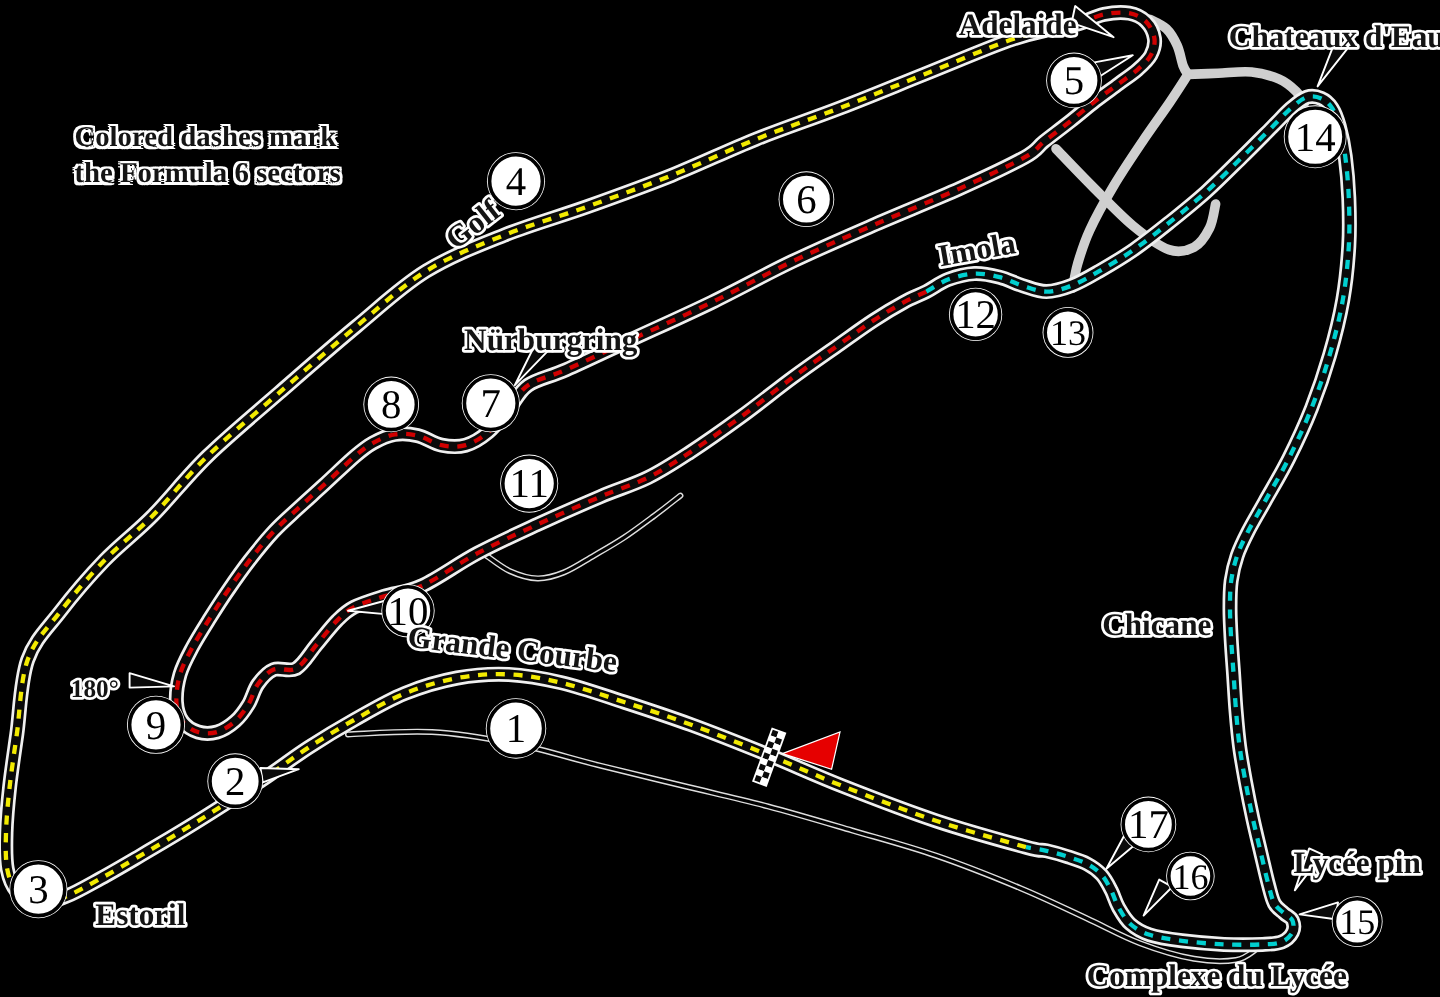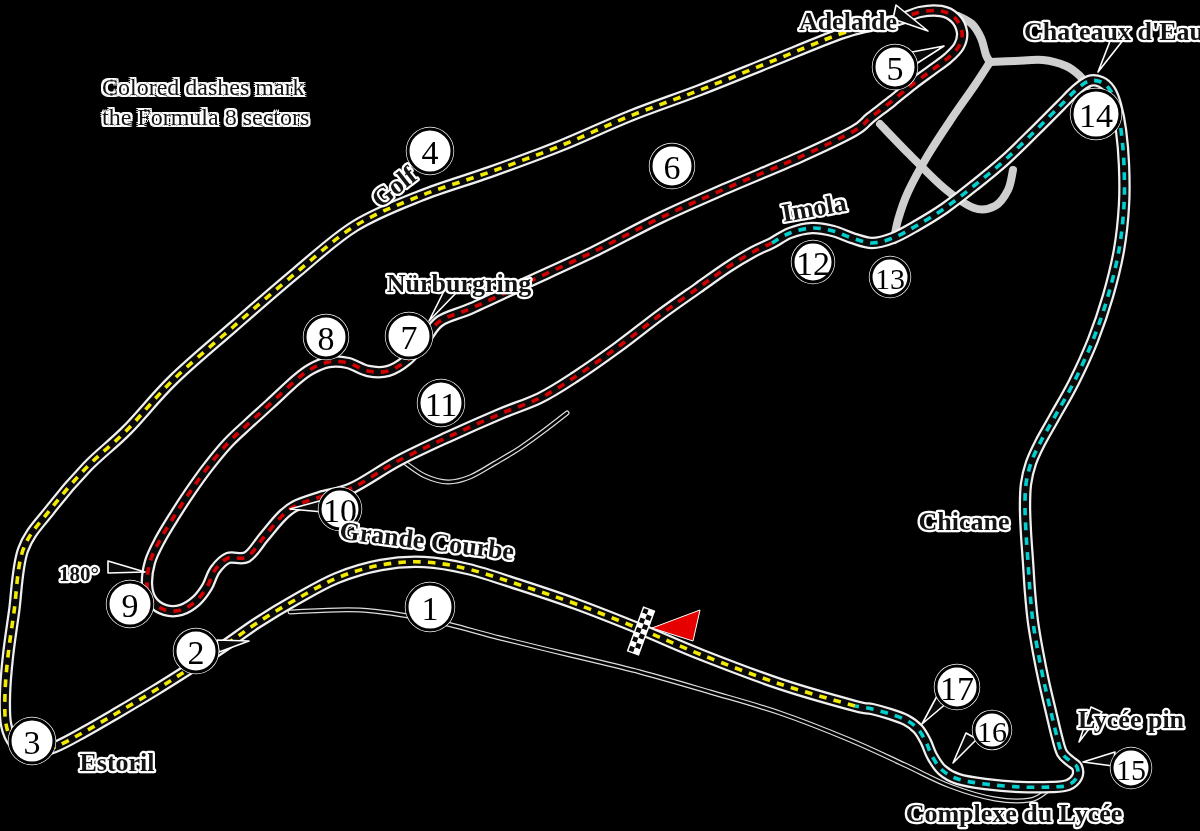--- a/index.html
+++ b/index.html
@@ -1,22 +1,22 @@
 <!DOCTYPE html>
 <html><head>
 <meta charset="utf-8">
 <style>
   html,body{margin:0;padding:0;background:#000;}
   #stage{position:relative;width:1200px;height:831px;background:#000;overflow:hidden;
          font-family:"Liberation Serif",serif;}
   #circuit-svg{position:absolute;left:0;top:0;}
-  #note{position:absolute;left:62px;top:72px;color:#141414;font-weight:normal;
+  #note{position:absolute;left:62px;top:100px;color:#141414;font-weight:bold;
         font-size:24px;line-height:30px;
         text-shadow:-2px 0 0 #fff,2px 0 0 #fff,0 -2px 0 #fff,0 2px 0 #fff,
-                    -2px -2px 0 #fff,2px 2px 0 #fff,-2px 2px 0 #fff,2px -2px 0 #fff;margin-left:40px;}
+                    -2px -2px 0 #fff,2px 2px 0 #fff,-2px 2px 0 #fff,2px -2px 0 #fff;}
 </style>
 </head>
 <body>
 
 <div id="stage">
   <svg id="circuit-svg" width="1200" height="831" viewBox="0 0 1200 831">
       <rect x="0" y="0" width="1200" height="831" fill="#000000"></rect>
       <path d="M958,16 C960.3333333333334,17.333333333333332 968.1666666666666,20.333333333333332 972,24 C975.8333333333334,27.666666666666668 978.6666666666666,32.833333333333336 981,38 C983.3333333333334,43.166666666666664 984.5,51 986,55 C987.5,59 989.3333333333334,60.833333333333336 990,62" fill="none" stroke="#cfcfcf" stroke-width="8" stroke-linecap="round" stroke-linejoin="round"></path>
       <path d="M990,62 C994.1666666666666,61.833333333333336 1006.1666666666666,61.333333333333336 1015,61 C1023.8333333333334,60.666666666666664 1034.5,59.166666666666664 1043,60 C1051.5,60.833333333333336 1059.8333333333333,63.333333333333336 1066,66 C1072.1666666666667,68.66666666666667 1076.5,72.66666666666667 1080,76 C1083.5,79.33333333333333 1085.8333333333333,84.33333333333333 1087,86" fill="none" stroke="#cfcfcf" stroke-width="8" stroke-linecap="round" stroke-linejoin="round"></path>
       <path d="M990,62 C987.5,65.83333333333333 981.3333333333334,75.66666666666667 975,85 C968.6666666666666,94.33333333333333 959.8333333333334,106.33333333333333 952,118 C944.1666666666666,129.66666666666666 935.3333333333334,142.66666666666666 928,155 C920.6666666666666,167.33333333333334 913,181.16666666666666 908,192 C903,202.83333333333334 900.3333333333334,212 898,220 C895.6666666666666,228 894.6666666666666,236.66666666666666 894,240" fill="none" stroke="#cfcfcf" stroke-width="8" stroke-linecap="round" stroke-linejoin="round"></path>
@@ -155,15 +155,15 @@
       <text x="814" y="208" text-anchor="middle" dominant-baseline="central" transform="rotate(-10 814 208)" style="font-family:'Liberation Serif',serif;font-weight:bold;font-size:26px;fill:#141414;stroke:#ffffff;stroke-width:4.5;paint-order:stroke;stroke-linejoin:round;">Imola</text>
       <text x="427" y="541" text-anchor="middle" dominant-baseline="central" transform="rotate(7 427 541)" style="font-family:'Liberation Serif',serif;font-weight:bold;font-size:26px;fill:#141414;stroke:#ffffff;stroke-width:4.5;paint-order:stroke;stroke-linejoin:round;">Grande Courbe</text>
       <text x="79" y="574" text-anchor="middle" dominant-baseline="central" style="font-family:'Liberation Serif',serif;font-weight:bold;font-size:21px;fill:#141414;stroke:#ffffff;stroke-width:4.5;paint-order:stroke;stroke-linejoin:round;">180°</text>
       <text x="117" y="762" text-anchor="middle" dominant-baseline="central" style="font-family:'Liberation Serif',serif;font-weight:bold;font-size:26px;fill:#141414;stroke:#ffffff;stroke-width:4.5;paint-order:stroke;stroke-linejoin:round;">Estoril</text>
       <text x="964" y="521" text-anchor="middle" dominant-baseline="central" style="font-family:'Liberation Serif',serif;font-weight:bold;font-size:26px;fill:#141414;stroke:#ffffff;stroke-width:4.5;paint-order:stroke;stroke-linejoin:round;">Chicane</text>
       <text x="1131" y="719" text-anchor="middle" dominant-baseline="central" style="font-family:'Liberation Serif',serif;font-weight:bold;font-size:26px;fill:#141414;stroke:#ffffff;stroke-width:4.5;paint-order:stroke;stroke-linejoin:round;">Lycée pin</text>
       <text x="1014" y="813" text-anchor="middle" dominant-baseline="central" style="font-family:'Liberation Serif',serif;font-weight:bold;font-size:26px;fill:#141414;stroke:#ffffff;stroke-width:4.5;paint-order:stroke;stroke-linejoin:round;">Complexe du Lycée</text>
     </svg>
   <div id="note">
     <div>Colored dashes mark</div>
-    <div>the Formula 8 sectors</div>
+    <div>the Formula 6 sectors</div>
   </div>
 </div>
 
 </body></html>

